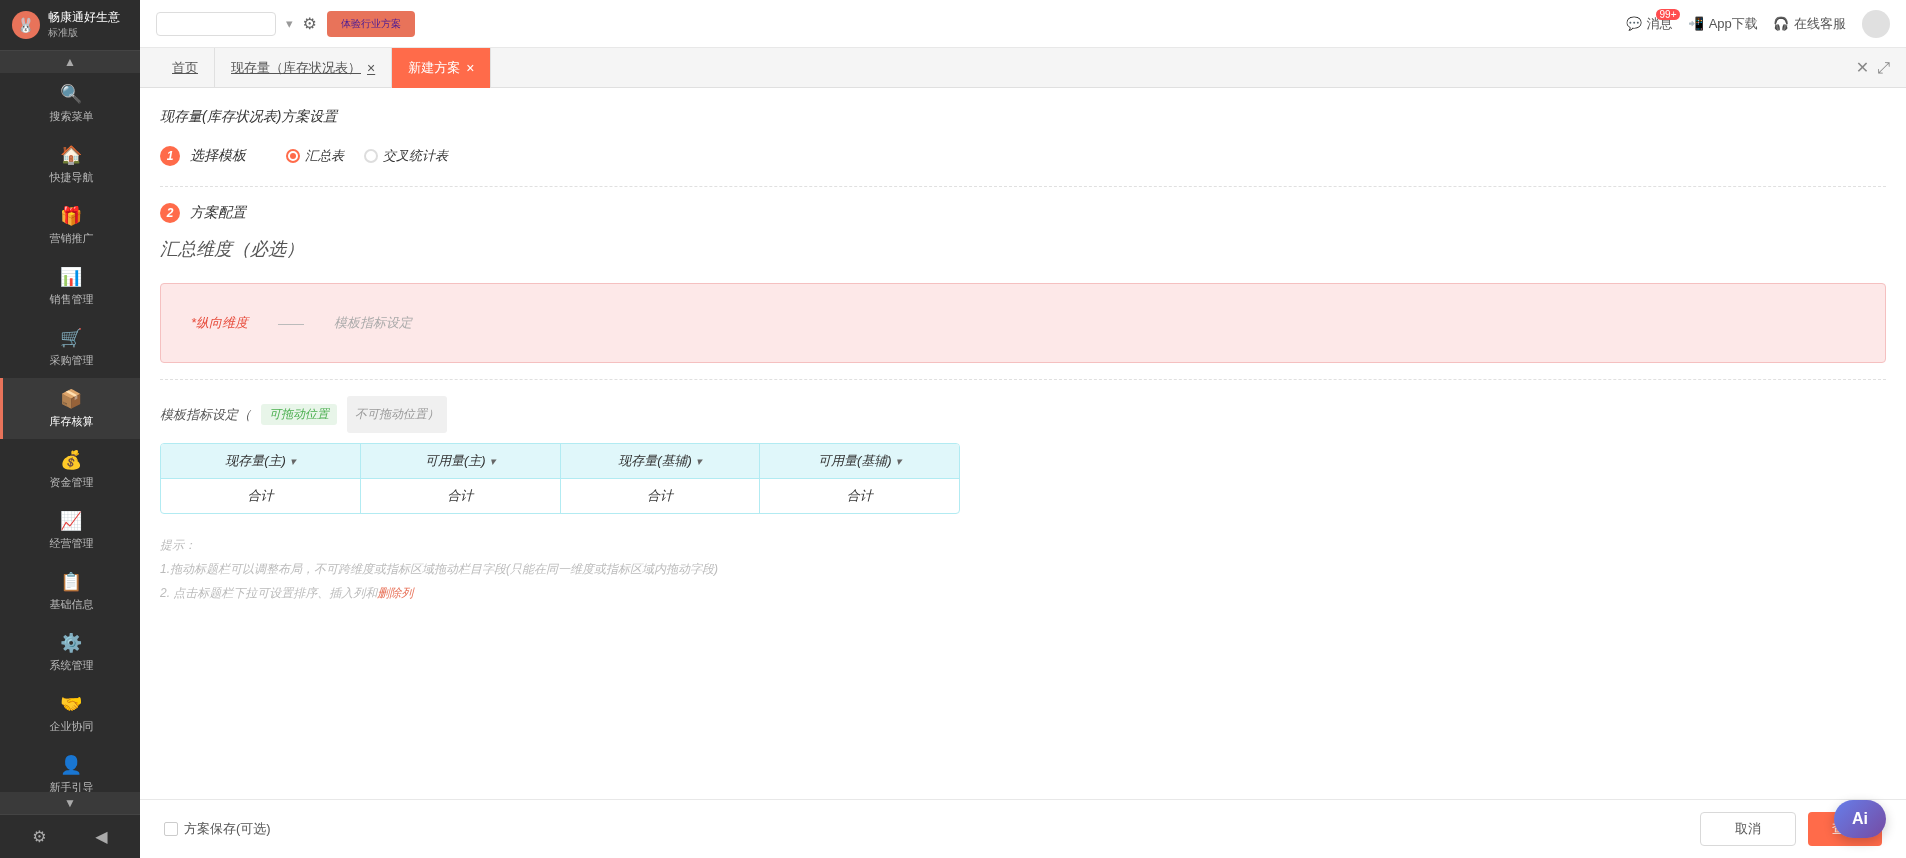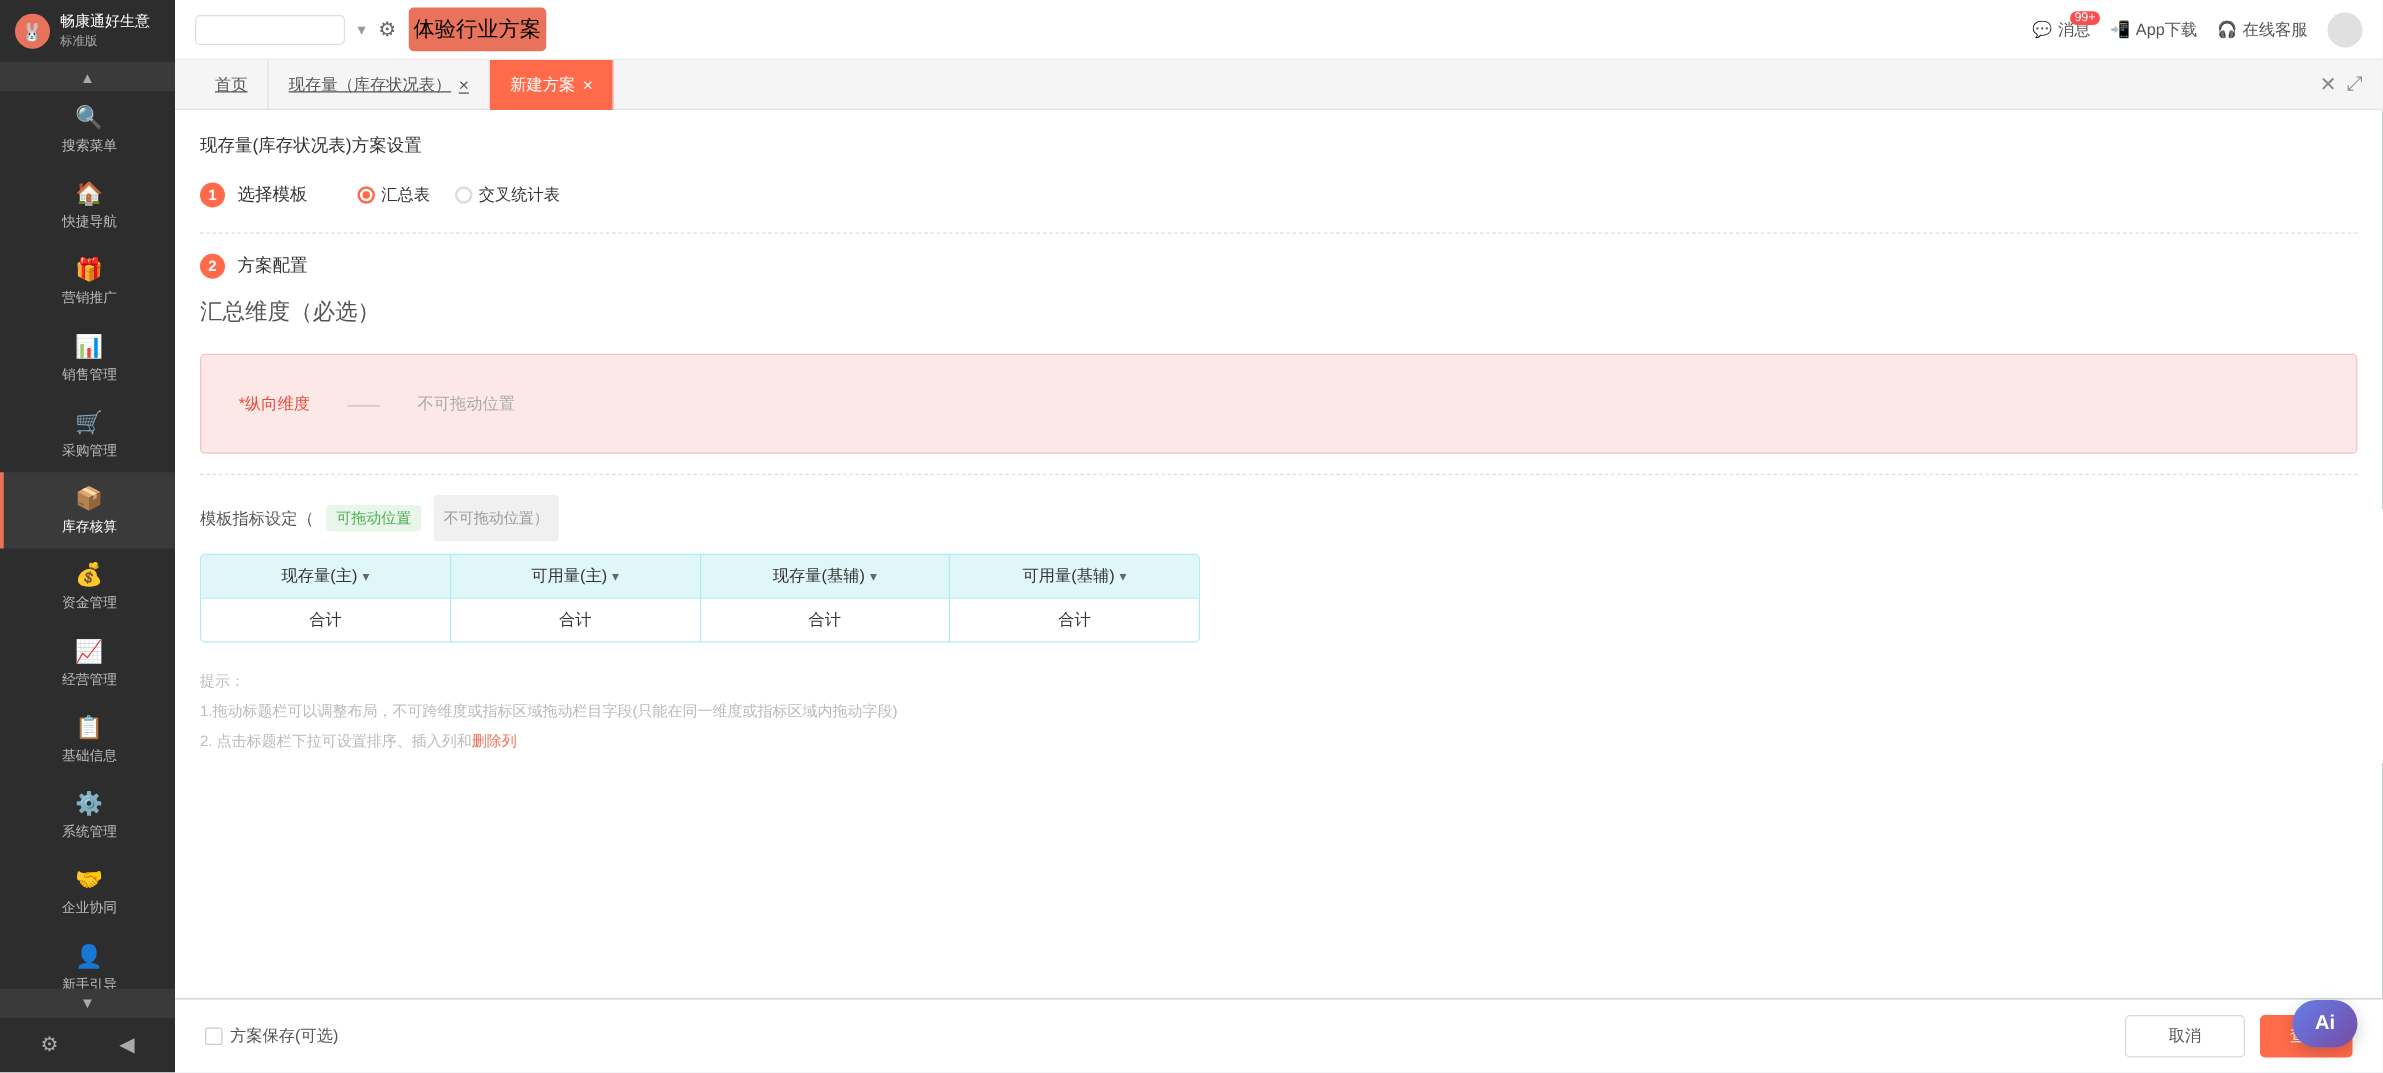--- a/index.html
+++ b/index.html
@@ -59,22 +59,22 @@
       justify-content: space-between;
     }
     .topbar-left { display: flex; align-items: center; gap: 10px; }
     .scheme-input {
       border: 1px solid #ddd; border-radius: 4px; padding: 4px 8px;
       font-size: 12px; color: #666; width: 120px;
     }
     .topbar-chevron { color: #999; cursor: pointer; }
     .gear-btn { color: #666; cursor: pointer; font-size: 16px; }
     .trial-btn {
-      background: #e8735a; color: #000000; border: none;
-      padding: 6px 4px; border-radius: 4px; cursor: pointer; font-size: 17px;
+      background: #e8735a; color: #4c1d95; border: none;
+      padding: 6px 14px; border-radius: 4px; cursor: pointer; font-size: 10px;
     }
     .topbar-right { display: flex; align-items: center; gap: 16px; }
     .topbar-icon-group { display: flex; align-items: center; gap: 4px; color: #555; cursor: pointer; font-size: 13px; position: relative; }
     .badge {
       background: #ff4d4f; color: white; border-radius: 10px;
       padding: 0 4px; font-size: 10px; position: absolute; top: -6px; right: -8px;
       min-width: 18px; text-align: center;
     }
     .user-avatar { width: 28px; height: 28px; border-radius: 50%; background: #e0e0e0; cursor: pointer; }
 
@@ -89,21 +89,21 @@
       color: #555; font-size: 13px; border-right: 1px solid #e0e0e0;
     }
     .tab.active { background: #ff6b4a; color: white; }
     .tab-close { font-size: 14px; cursor: pointer; }
     .tab.plain { background: transparent; color: #555; text-decoration: underline; }
     .tab-expand { margin-left: auto; display: flex; gap: 8px; }
     .tab-btn { background: none; border: none; cursor: pointer; color: #888; font-size: 16px; }
 
     
     .page-content {
-      flex: 1; overflow-y: auto; background: #14532d; padding: 0;
+      flex: 1; overflow-y: auto; background: #f9a8d4; padding: 0; font-style: italic;
     }
     .content-inner {
       background: white; margin: 0; padding: 20px; min-height: 100%;
     }
     .page-title {
       font-size: 14px; color: #333; margin-bottom: 20px; font-weight: normal;
     }
 
     
     .section { margin-bottom: 20px; }
@@ -366,21 +366,21 @@
         <div class="section-header">
           <span class="step-badge">2</span>
           <span class="section-title">方案配置</span>
         </div>
 
         <div class="summary-label">汇总维度（必选）</div>
 
         <div class="dimension-area">
           <span class="dimension-required">*纵向维度</span>
           <span class="dimension-divider">——</span>
-          <span class="dimension-placeholder">不可拖动位置</span>
+          <span class="dimension-placeholder">模板指标设定</span>
         </div>
 
         <hr class="divider">
 
         <div class="template-settings">
           <div class="settings-label">
             <span>模板指标设定（</span>
             <span class="movable-tag">可拖动位置</span>
             <span class="unmovable-tag">不可拖动位置）</span>
           </div>

